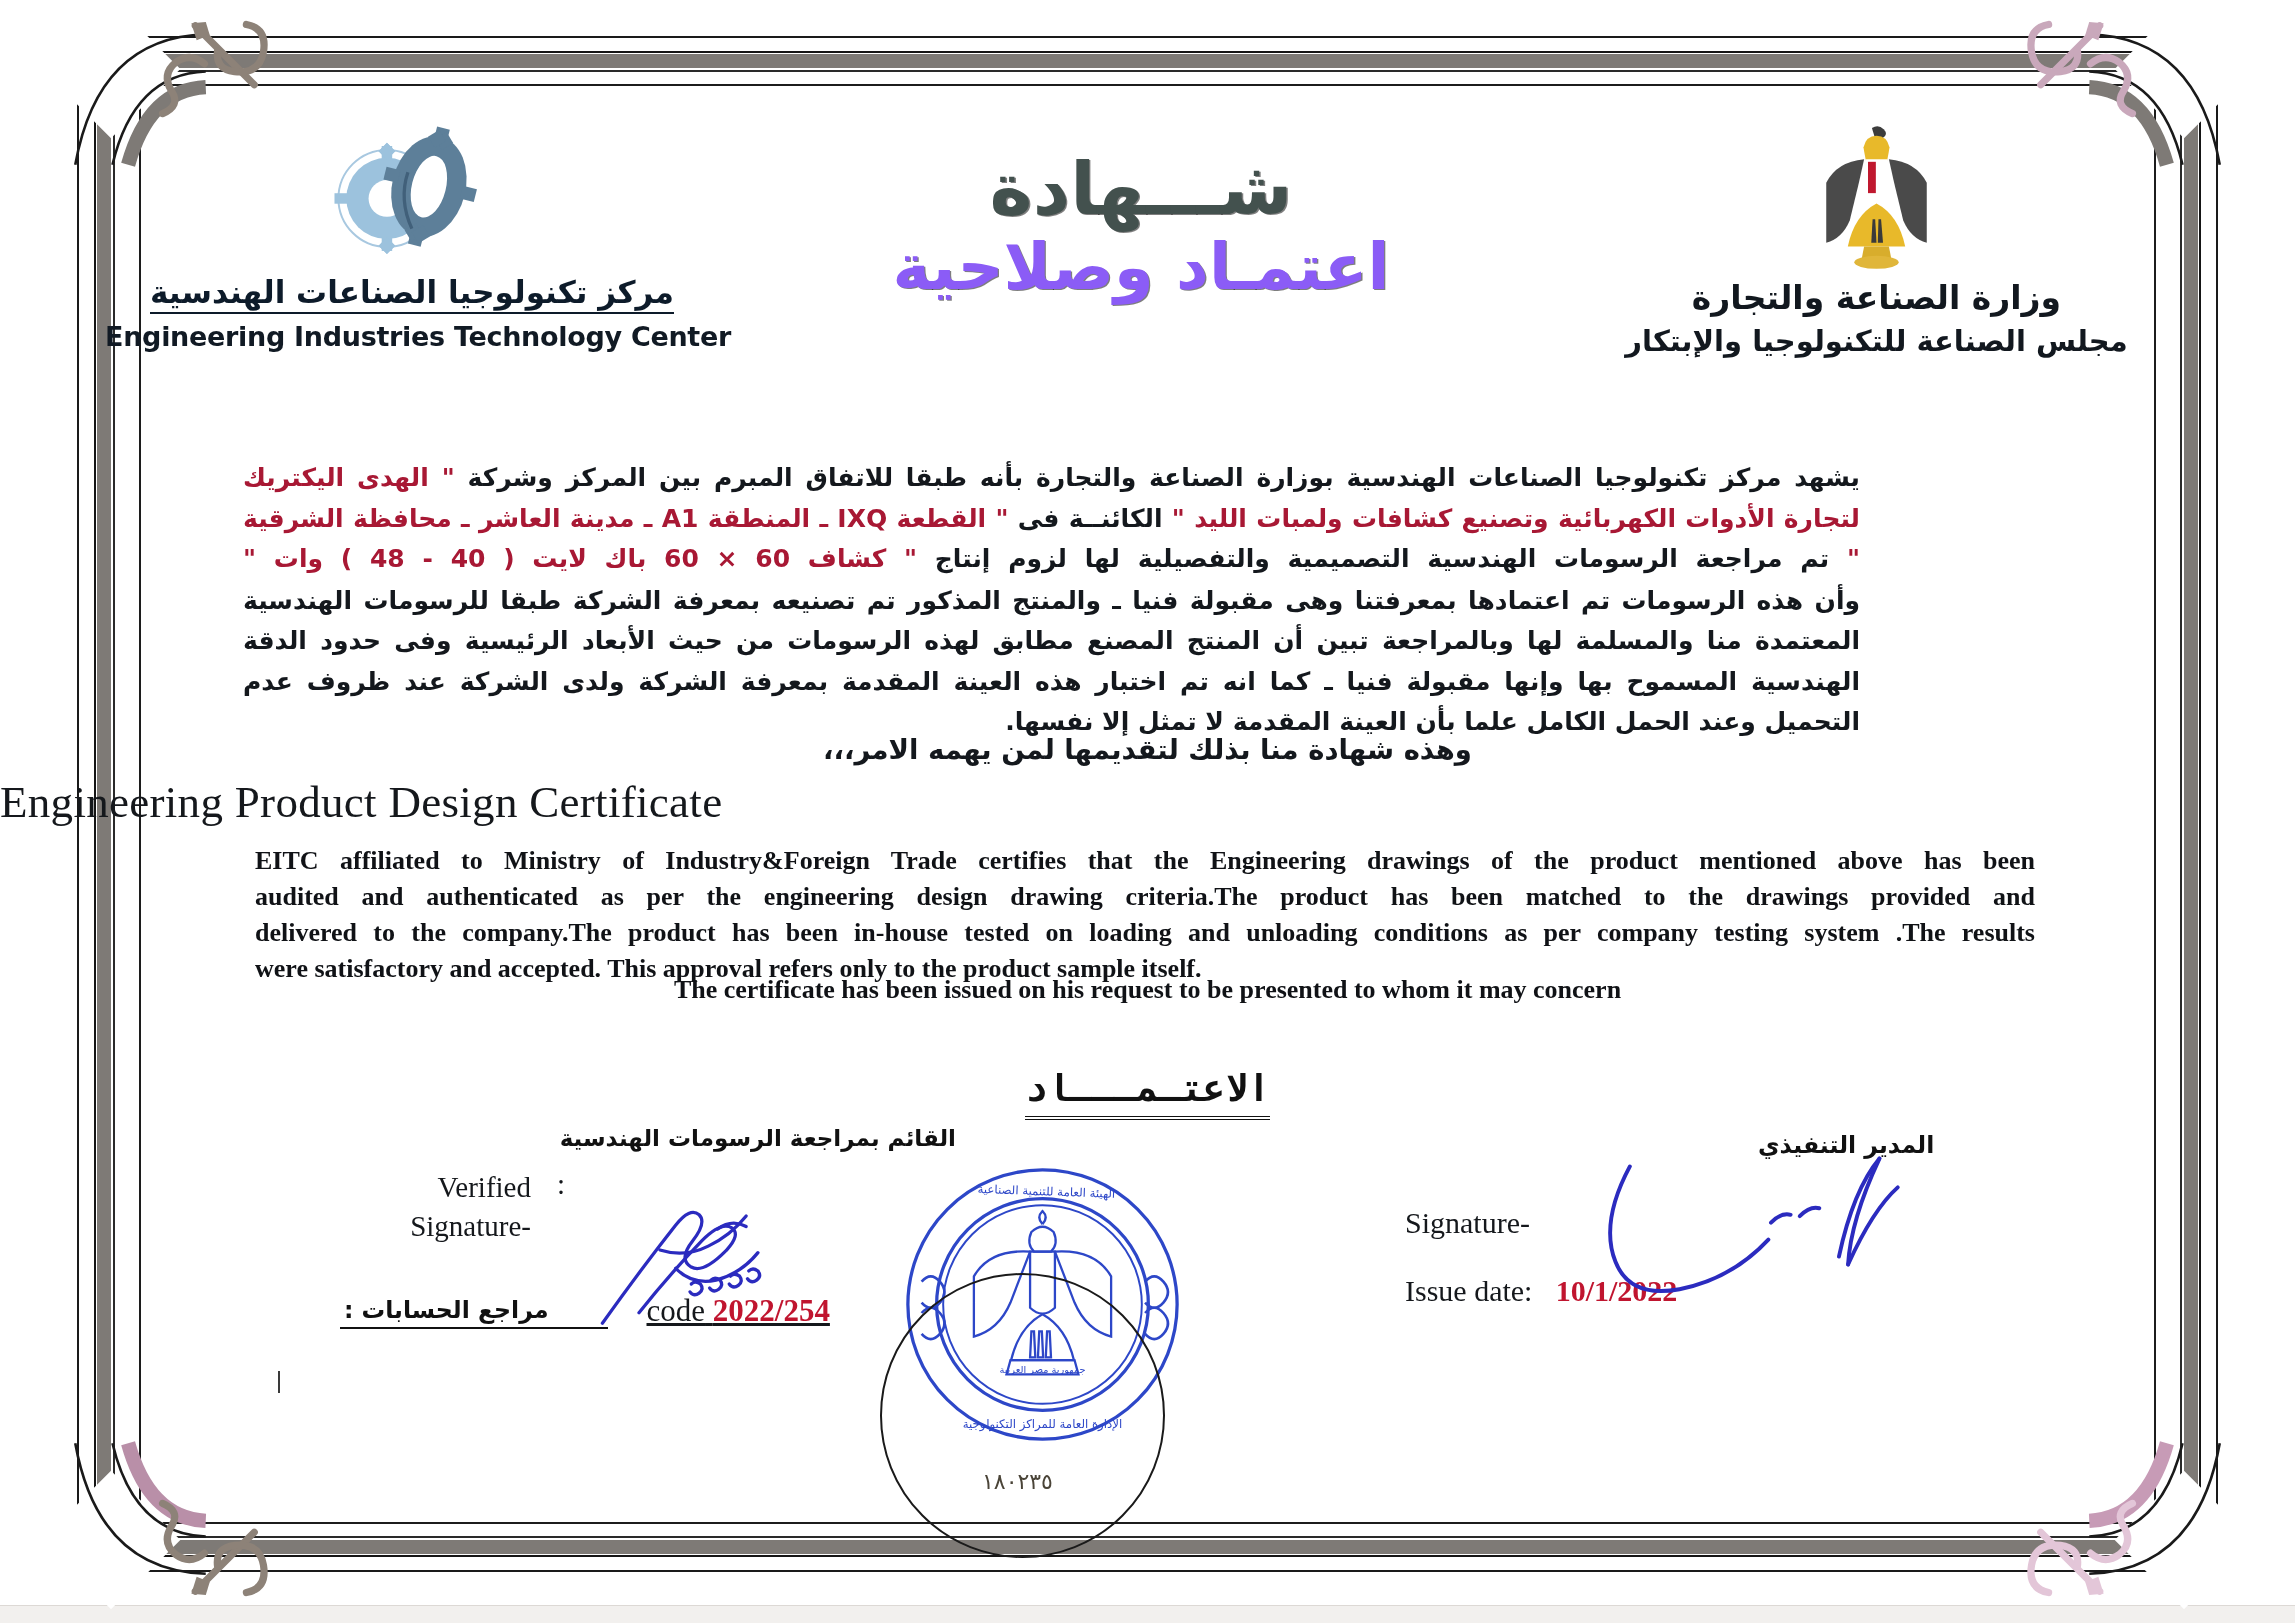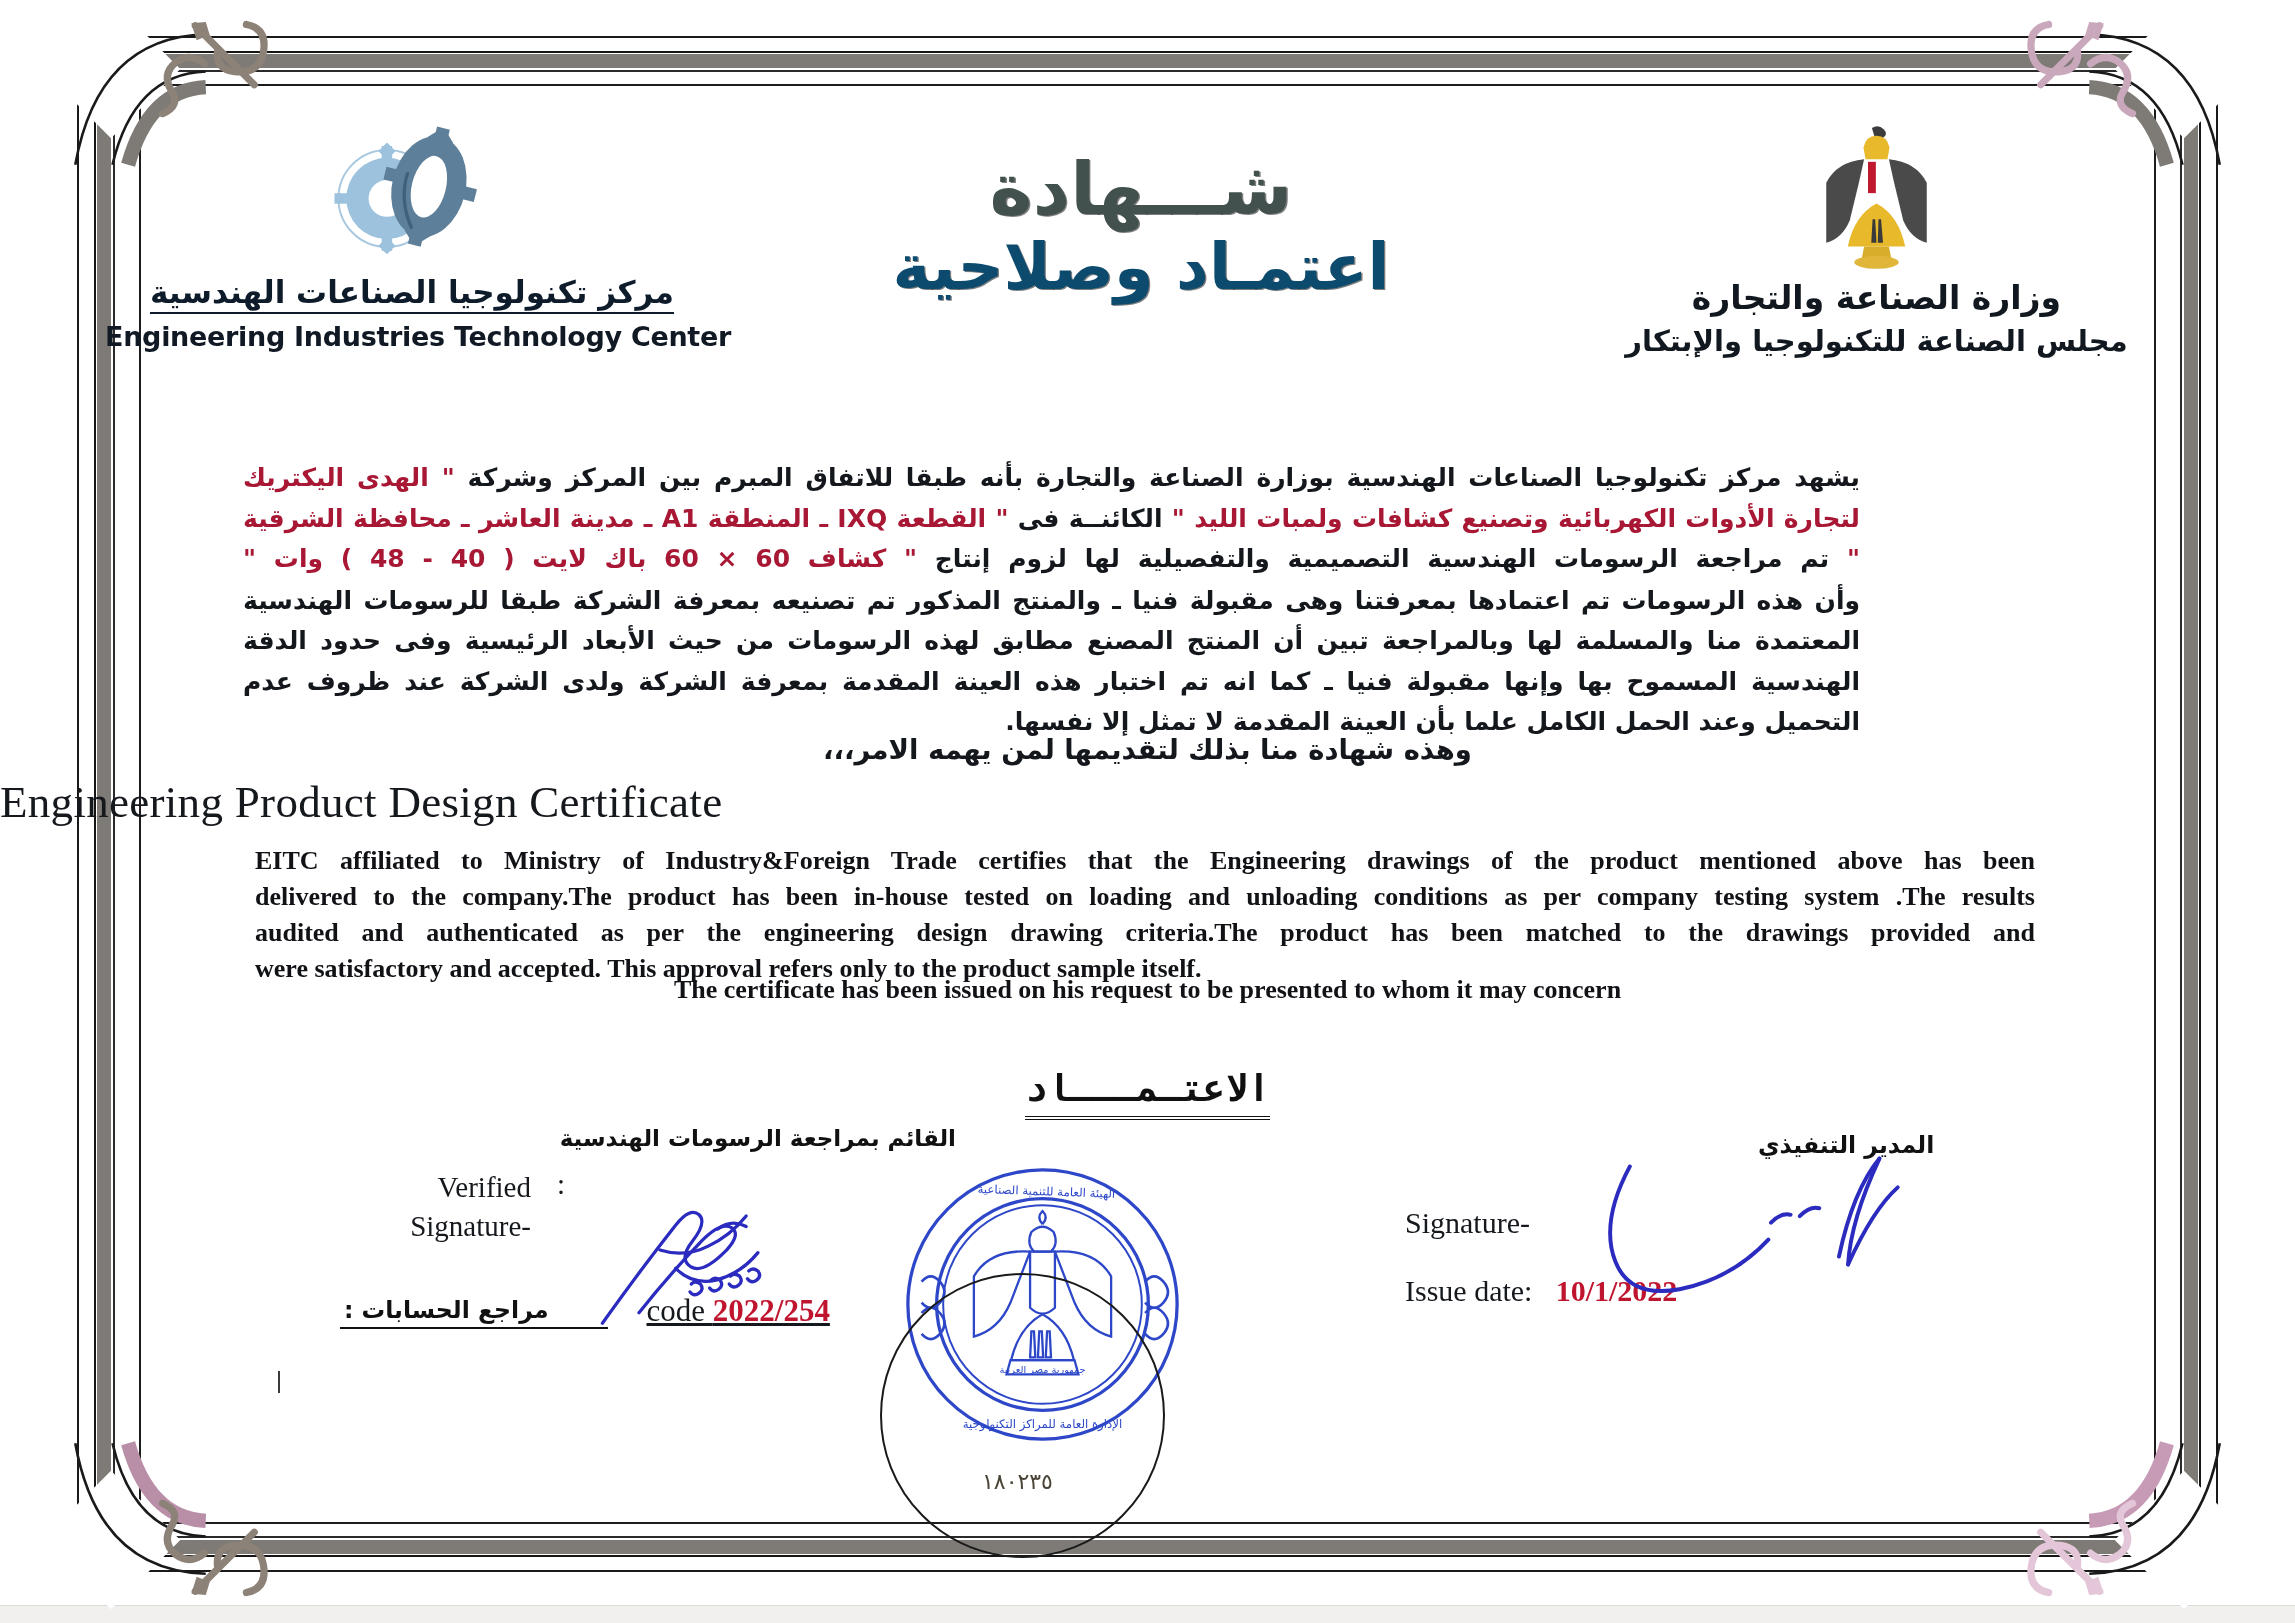--- a/index.html
+++ b/index.html
@@ -71,21 +71,21 @@
   }
 
   .title-block{width:687px;text-align:center;padding-top:30px;}
   .t-line1{
     font-family:"DejaVu Sans", sans-serif;direction:rtl;
     font-size:73px;font-weight:700;color:#43514e;line-height:1.05;
     text-shadow:1.3px 1.3px 0 rgba(20,20,20,.55);
   }
   .t-line2{
     font-family:"DejaVu Sans", sans-serif;direction:rtl;
-    font-size:64px;font-weight:700;color:#0c4a6e;line-height:1.1;margin-top:3.9px;
+    font-size:64px;font-weight:700;color:#8b5cf6;line-height:1.1;margin-top:3.9px;
     text-shadow:1.3px 1.3px 0 rgba(20,20,20,.55);
   }
 
   .min-block{width:497px;display:flex;flex-direction:column;align-items:center;}
   .eagle{width:137px;height:156px;}
   .min-l1{font-family:"DejaVu Sans", sans-serif;direction:rtl;
     font-size:33px;font-weight:700;color:#12181f;letter-spacing:0.7px;margin-top:1.3px;white-space:nowrap;}
   .min-l2{font-family:"DejaVu Sans", sans-serif;direction:rtl;
     font-size:29px;font-weight:700;color:#12181f;margin-top:6.5px;white-space:nowrap;}
 
@@ -319,22 +319,22 @@
       <span class="rd">" كشاف 60 × 60  باك لايت ( 40 - 48 ) وات "</span>
     </p>
     <p class="last">وأن هذه الرسومات تم اعتمادها بمعرفتنا وهى مقبولة فنيا ـ والمنتج المذكور تم تصنيعه بمعرفة الشركة طبقا للرسومات الهندسية المعتمدة منا والمسلمة لها وبالمراجعة تبين أن المنتج المصنع مطابق لهذه الرسومات من حيث الأبعاد الرئيسية وفى حدود الدقة الهندسية المسموح بها وإنها مقبولة فنيا ـ كما  انه تم اختبار هذه العينة المقدمة بمعرفة الشركة ولدى الشركة عند ظروف عدم التحميل وعند الحمل الكامل علما بأن العينة المقدمة لا تمثل إلا نفسها.</p>
   </div>
 
   <div class="closing">وهذه شهادة منا بذلك لتقديمها لمن يهمه الامر،،،</div>
 
   <div class="en-title">Engineering Product Design Certificate</div>
   <div class="en-body">
     <p>EITC affiliated to Ministry of Industry&amp;Foreign Trade certifies that the Engineering drawings of the product mentioned above has been</p>
+    <p>audited and authenticated as per the engineering design drawing criteria.The product has been matched   to   the drawings provided and</p>
     <p>delivered to the company.The product has been in-house tested on loading and unloading conditions as per company testing system .The results</p>
-    <p>audited and authenticated as per the engineering design drawing criteria.The product has been matched   to   the drawings provided and</p>
     <p class="nojust">were satisfactory and accepted. This approval refers only to the product sample itself.</p>
   </div>
   <div class="en-closing">The certificate has been issued on his request to be presented to whom it may concern</div>
 
   <div class="approval-h">
     <span>الاعتـمـــاد</span>
   </div>
 
   <div class="sig-left">
     <div class="role">القائم بمراجعة الرسومات الهندسية</div>

